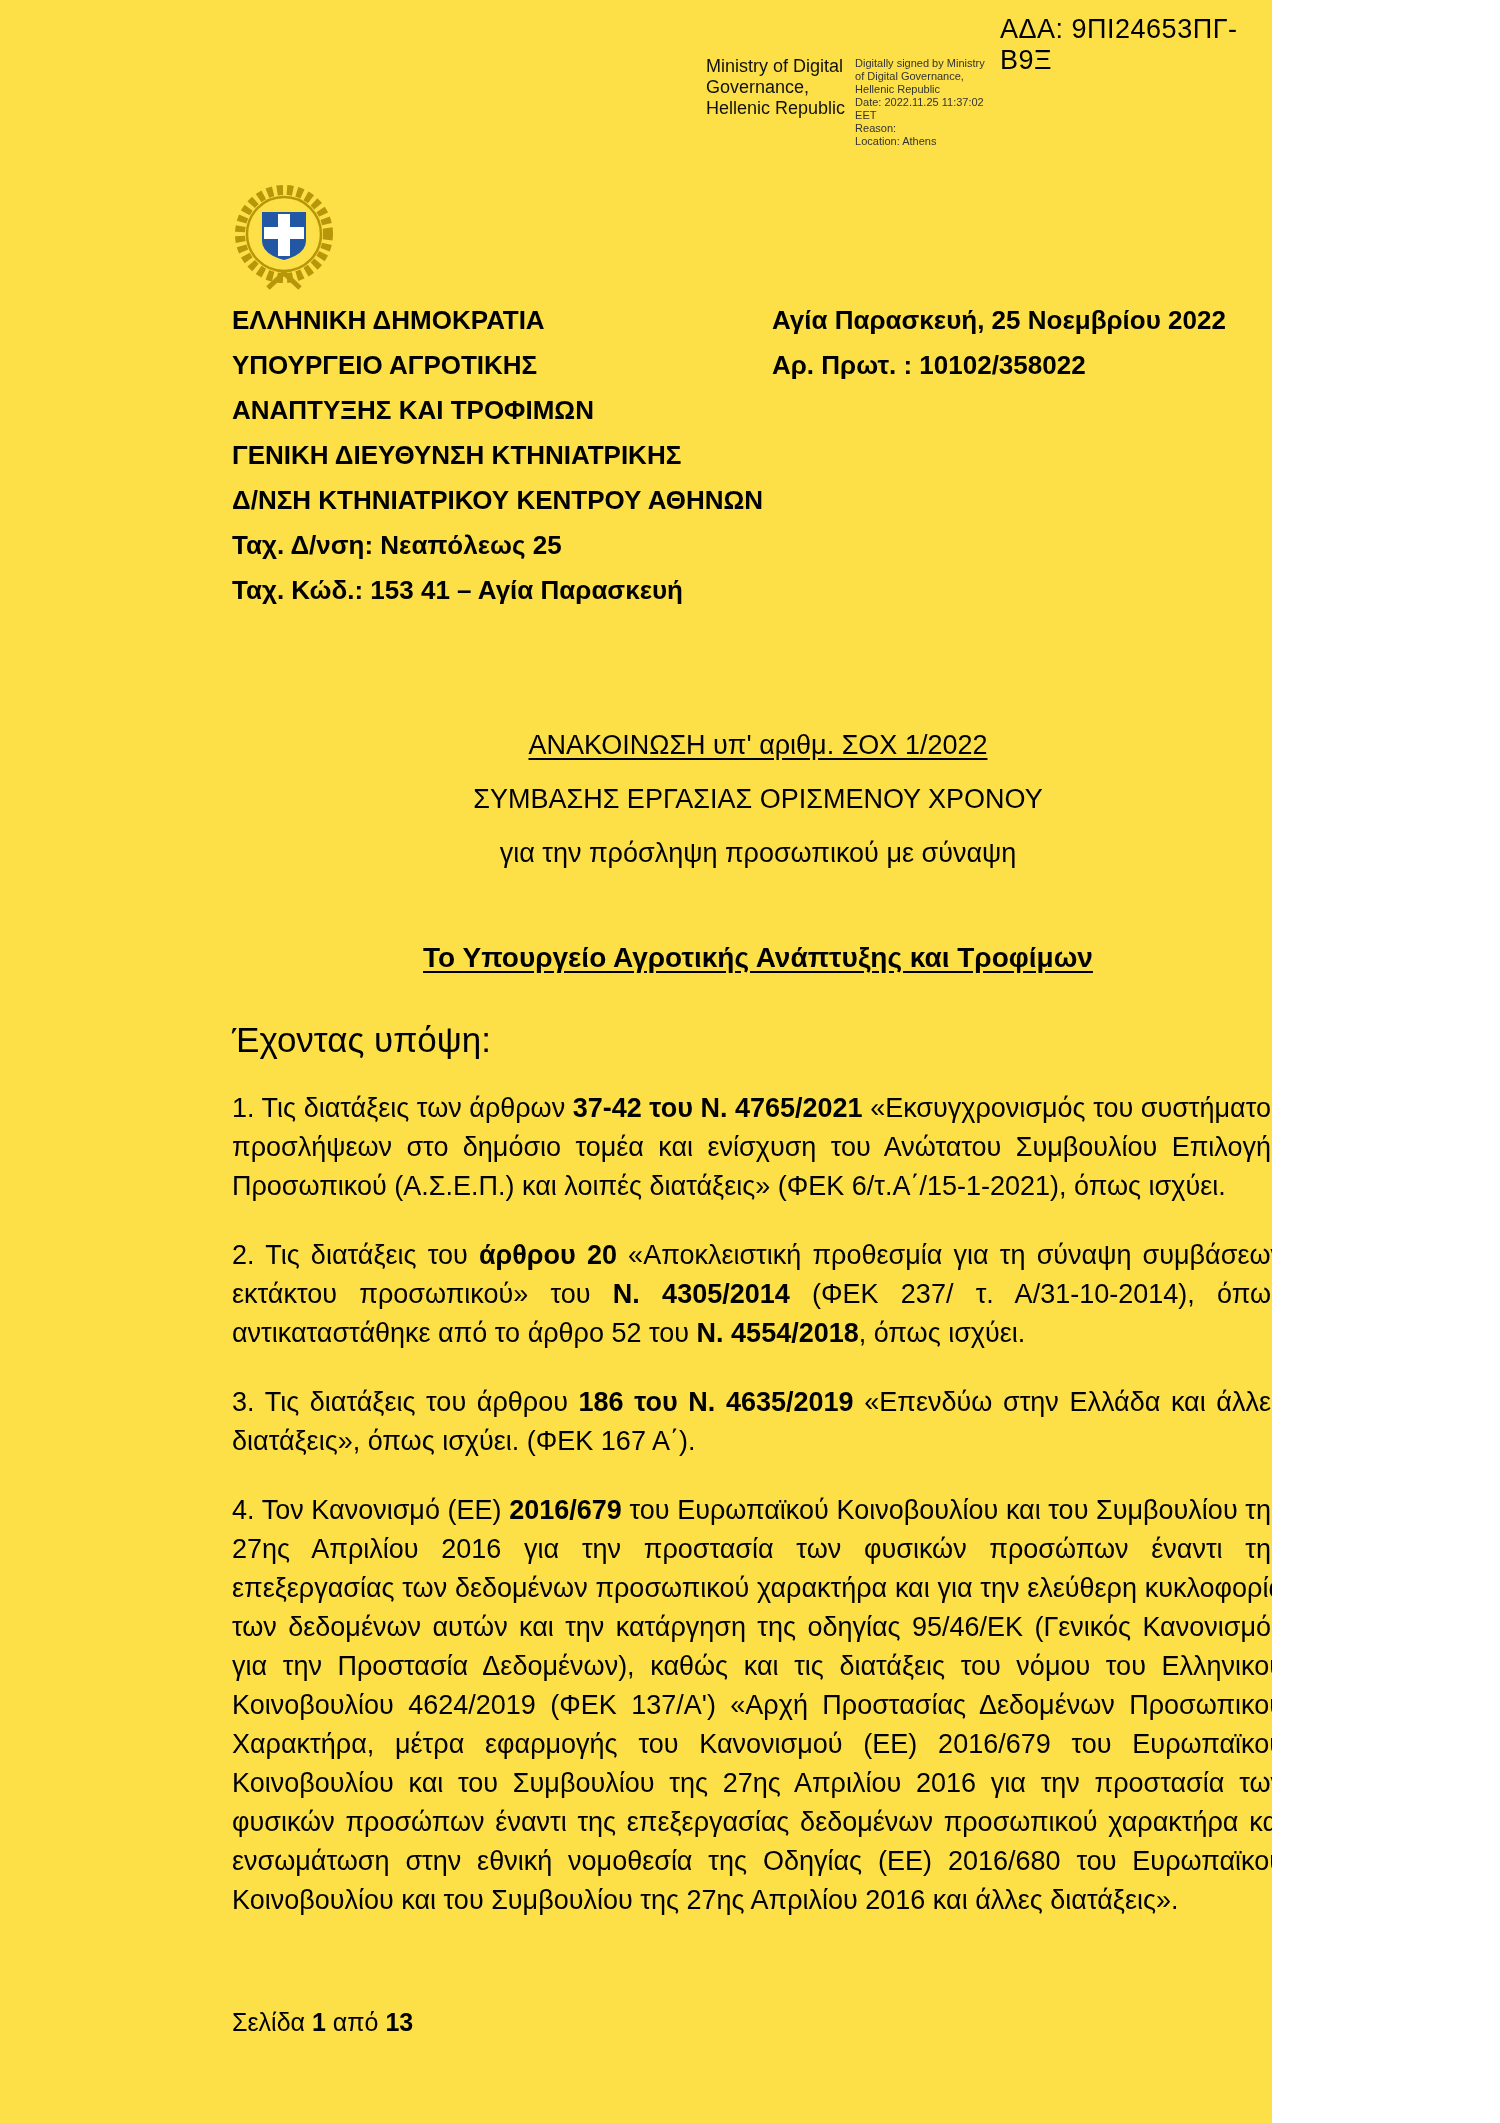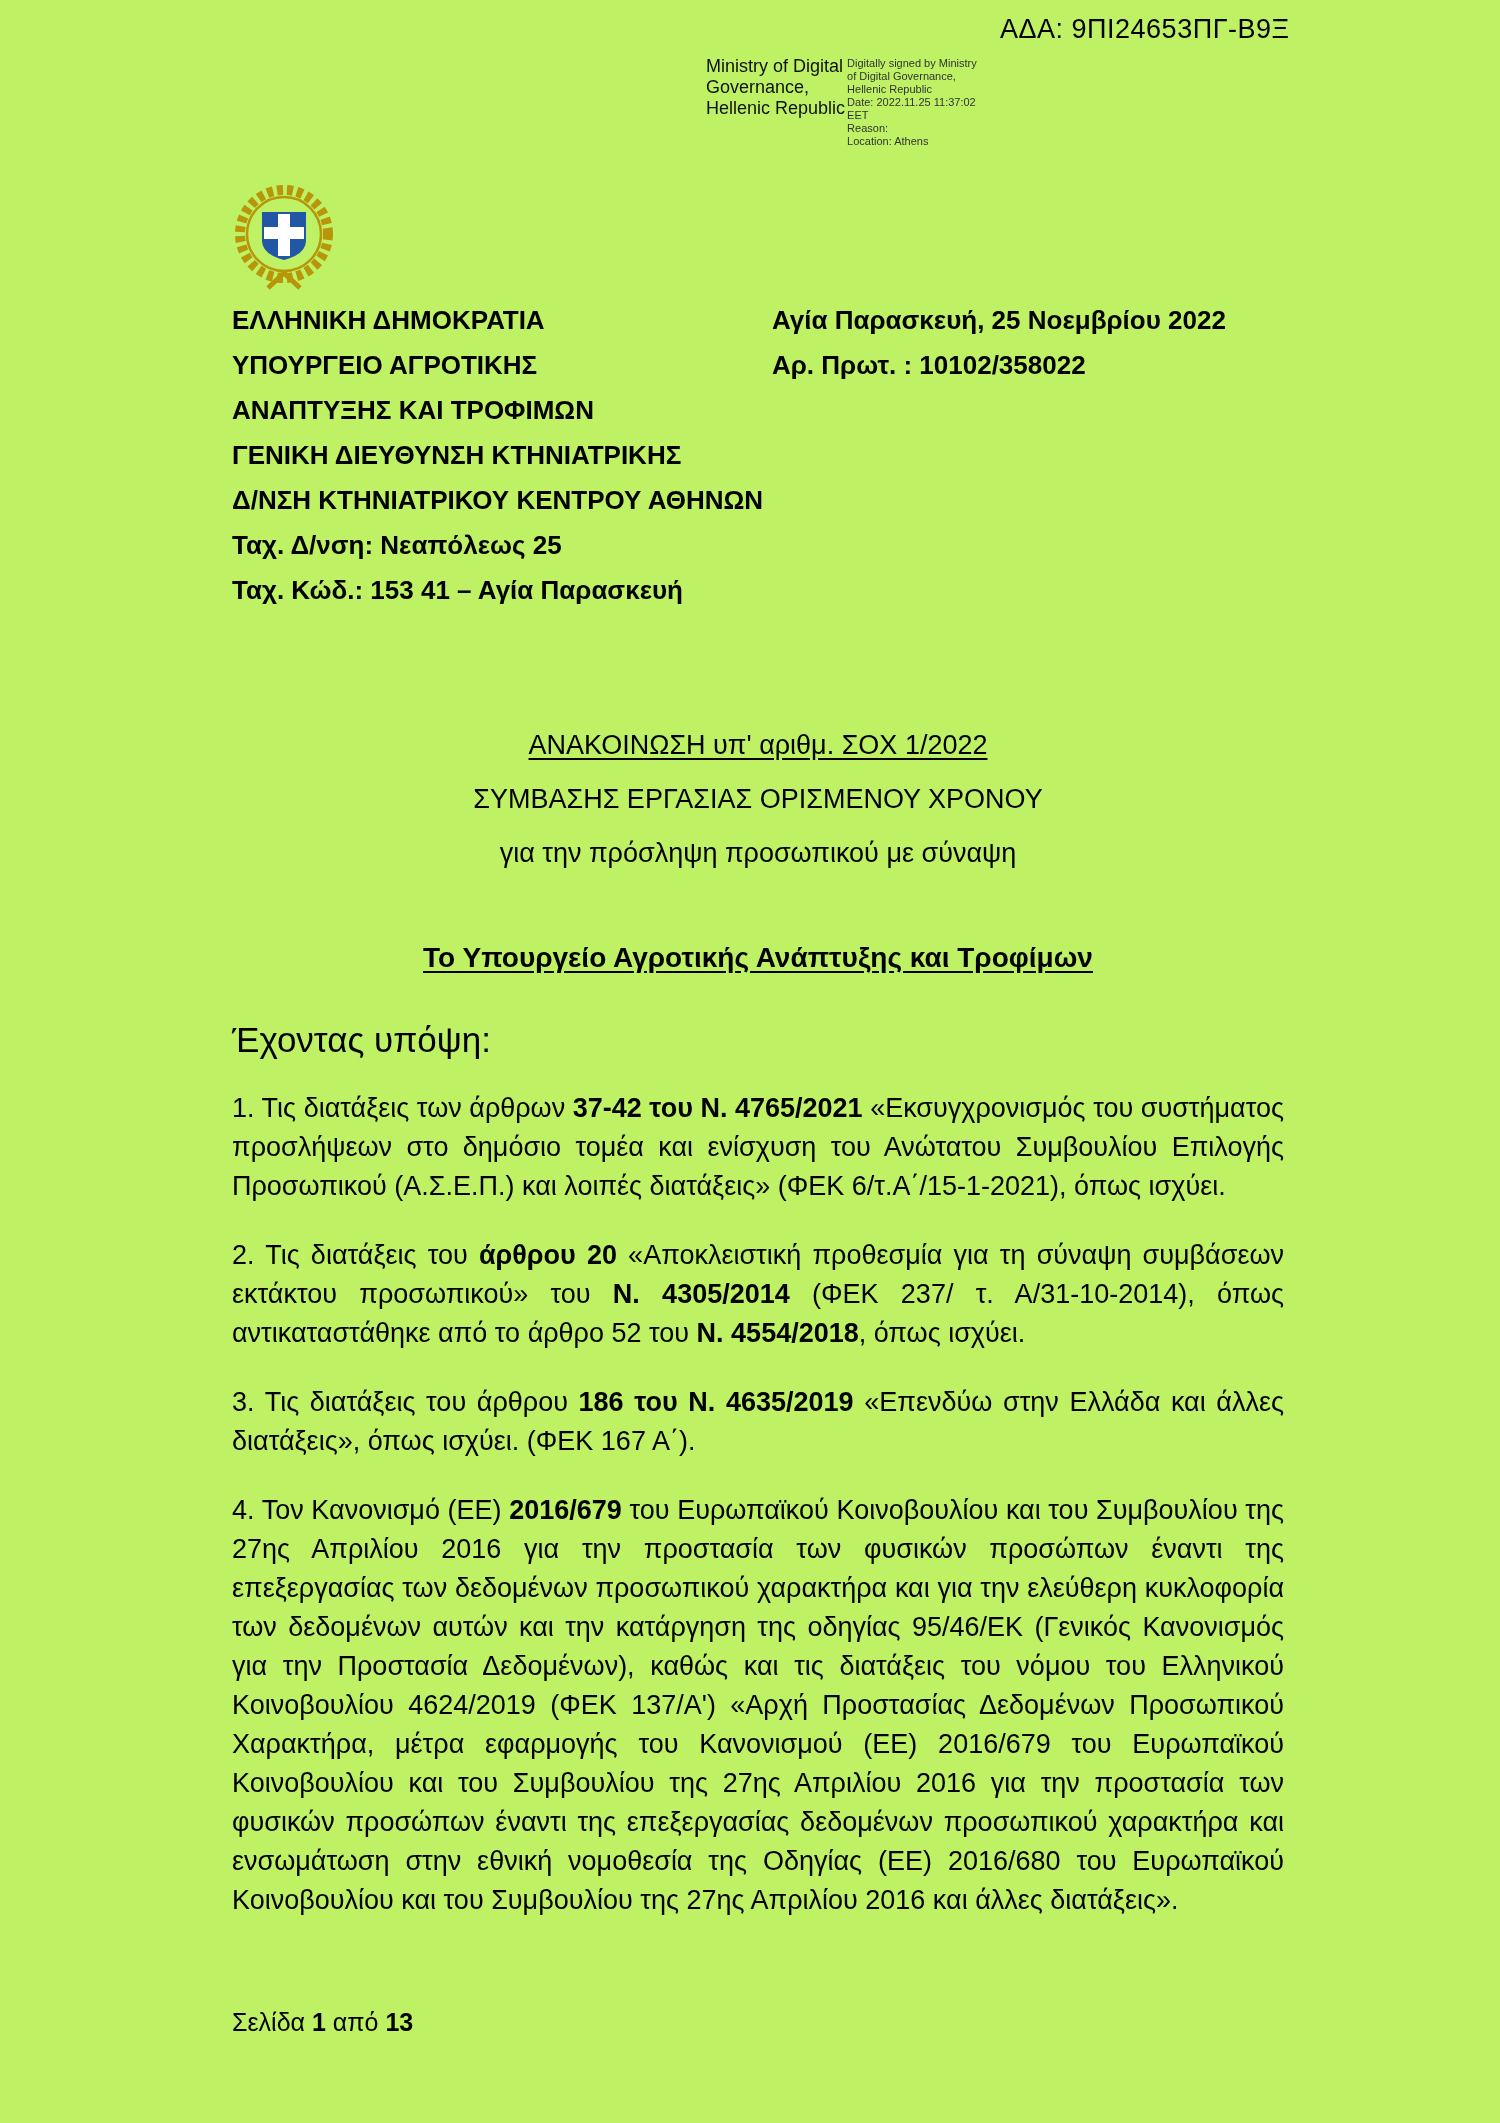--- a/index.html
+++ b/index.html
@@ -1,29 +1,29 @@
 <!DOCTYPE html>
 <html lang="el"><head>
 <meta charset="utf-8">
 <style>
   * { margin:0; padding:0; box-sizing:border-box; }
   html,body { background:#ffffff; }
   .page {
     position:relative;
-    width:1500px; height:2123px;
-    background:#bef264;
+    width:1272px; height:2123px;
+    background:#fde047;
     font-family:"Liberation Sans", sans-serif;
     color:#000;
     overflow:hidden;
   }
   .ada {
     position:absolute; top:14px; left:1000px;
     font-size:27px; letter-spacing:0.5px;
   }
-  .sig { position:absolute; top:56px; left:706px; display:flex; gap:2px; }
+  .sig { position:absolute; top:56px; left:706px; display:flex; gap:10px; }
   .sig-signer { font-size:18px; line-height:21px; color:#111; }
   .sig-details { font-size:11px; line-height:13px; color:#333; padding-top:1px; }
   .emblem { position:absolute; top:182px; left:232px; width:104px; height:110px; }
   .sender {
     position:absolute; top:298px; left:232px;
     font-weight:bold; font-size:26px; line-height:45px;
   }
   .ref {
     position:absolute; top:298px; left:772px;
     font-weight:bold; font-size:26px; line-height:45px;

